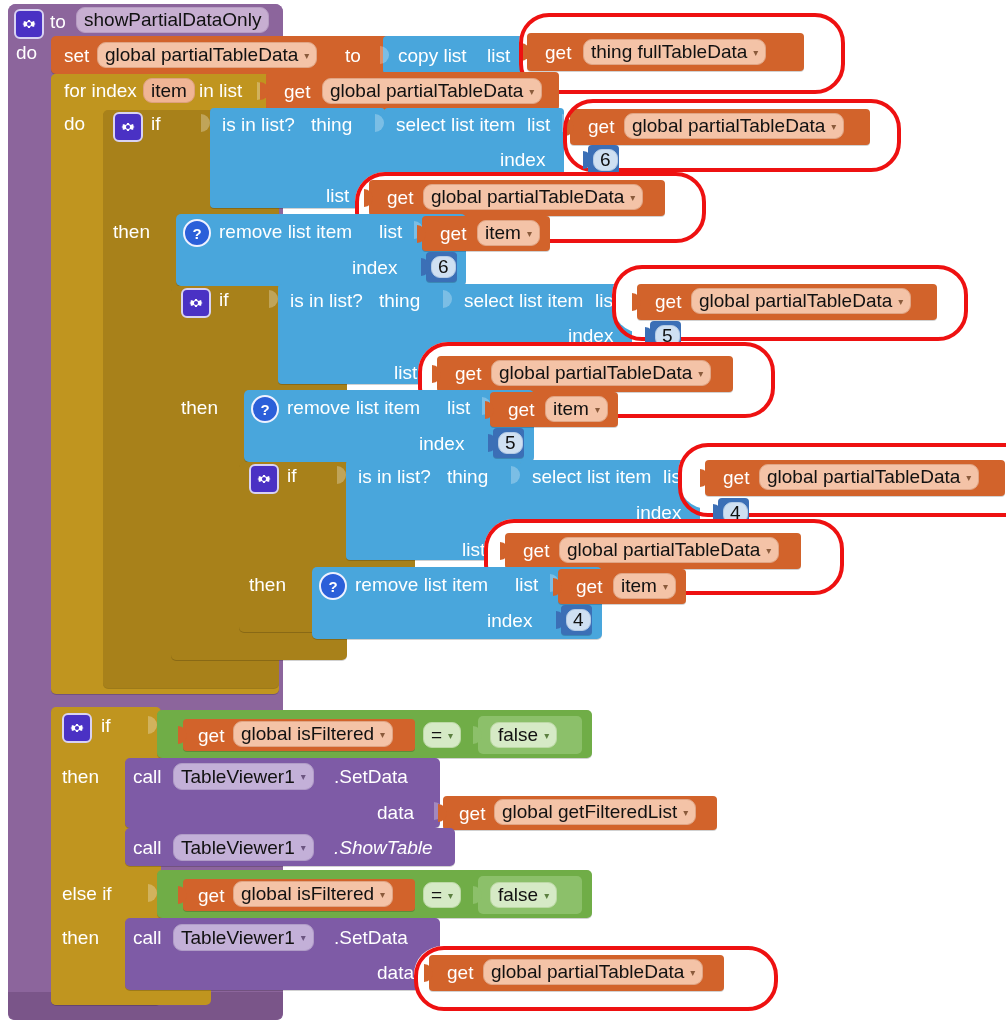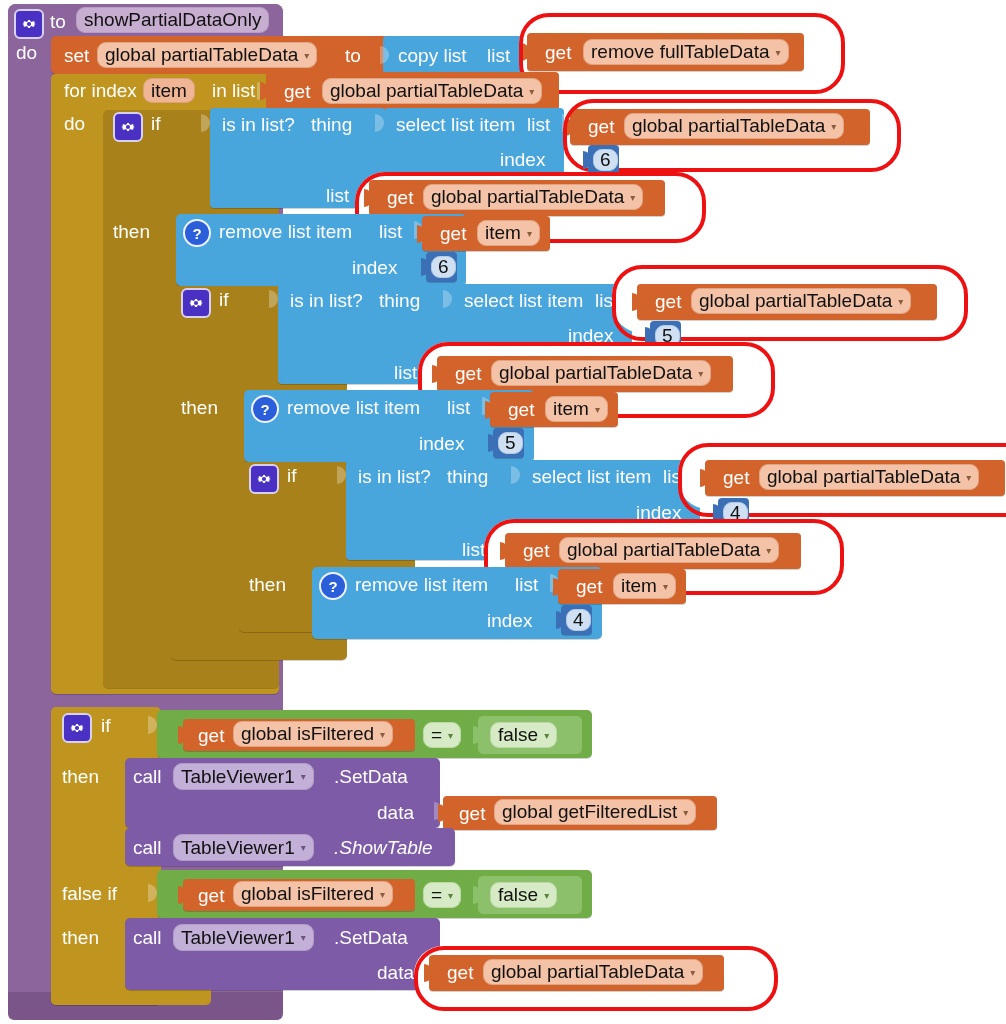--- a/index.html
+++ b/index.html
@@ -95,32 +95,32 @@
 <div class="lbl wht" style="left:398px;top:46px;">copy list</div>
 <div class="lbl wht" style="left:487px;top:46px;">list</div>
 
 <div class="annfill" style="left:519px;top:13px;width:318px;height:73px;"></div>
 <div class="blk c-var shadow" style="left:527px;top:33px;width:277px;height:38px;border-radius:4px;"></div>
 <div class="plug" style="left:521px;top:43px;">
     <i style="position:absolute;left:0;top:0;width:9px;height:18px;border-radius:0 9px 9px 0;background:#d2632b;"></i>
   </div>
 <div class="lbl wht" style="left:545px;top:43px;">get</div>
 <div class="field f-var" style="left:583px;top:39px;height:26px;">
-  <span>remove fullTableData</span>
+  <span>thing fullTableData</span>
   <span class="caret">▾</span>
 </div>
 <div class="ann" style="left:519px;top:13px;width:318px;height:73px;"></div>
 
 <div class="blk c-ctrl shadow" style="left:51px;top:74px;width:228px;height:620px;border-radius:5px;"></div>
 <div class="blk c-ctrl" style="left:51px;top:74px;width:228px;height:36px;border-radius:5px 5px 0 0;"></div>
 <div class="lbl wht" style="left:64px;top:81px;">for index</div>
 <div class="field f-ctrl" style="left:143px;top:78px;height:25px;">
   <span>item</span>
 </div>
-<div class="lbl wht" style="left:212px;top:81px;">in list</div>
+<div class="lbl wht" style="left:199px;top:81px;">in list</div>
 <div class="socket" style="left:257px;top:82px;"></div>
 
 <div class="blk c-var shadow" style="left:266px;top:72px;width:293px;height:38px;border-radius:4px;"></div>
 <div class="plug" style="left:260px;top:82px;">
     <i style="position:absolute;left:0;top:0;width:9px;height:18px;border-radius:0 9px 9px 0;background:#d2632b;"></i>
   </div>
 <div class="lbl wht" style="left:284px;top:82px;">get</div>
 <div class="field f-var" style="left:322px;top:78px;height:26px;">
   <span>global partialTableData</span>
   <span class="caret">▾</span>
@@ -423,21 +423,21 @@
 </div>
 
 <div class="blk c-comp shadow" style="left:125px;top:828px;width:330px;height:38px;border-radius:5px;"></div>
 <div class="lbl wht" style="left:133px;top:838px;">call</div>
 <div class="field f-comp" style="left:173px;top:834px;height:27px;">
   <span>TableViewer1</span>
   <span class="caret-p">▾</span>
 </div>
 <div class="lbl wht" style="left:334px;top:838px;font-style:italic;">.ShowTable</div>
 
-<div class="lbl wht" style="left:62px;top:884px;">false if</div>
+<div class="lbl wht" style="left:62px;top:884px;">else if</div>
 <div class="socket" style="left:148px;top:884px;"></div>
 <div class="blk c-logic shadow" style="left:157px;top:870px;width:435px;height:48px;border-radius:5px;"></div>
 <div class="blk c-var shadow" style="left:183px;top:879px;width:232px;height:32px;border-radius:4px;"></div>
 <div class="plug" style="left:178px;top:886px;">
     <i style="position:absolute;left:0;top:0;width:9px;height:18px;border-radius:0 9px 9px 0;background:#d2632b;"></i>
   </div>
 <div class="lbl wht" style="left:198px;top:886px;">get</div>
 <div class="field f-var" style="left:233px;top:881px;height:26px;">
   <span>global isFiltered</span>
   <span class="caret">▾</span>

